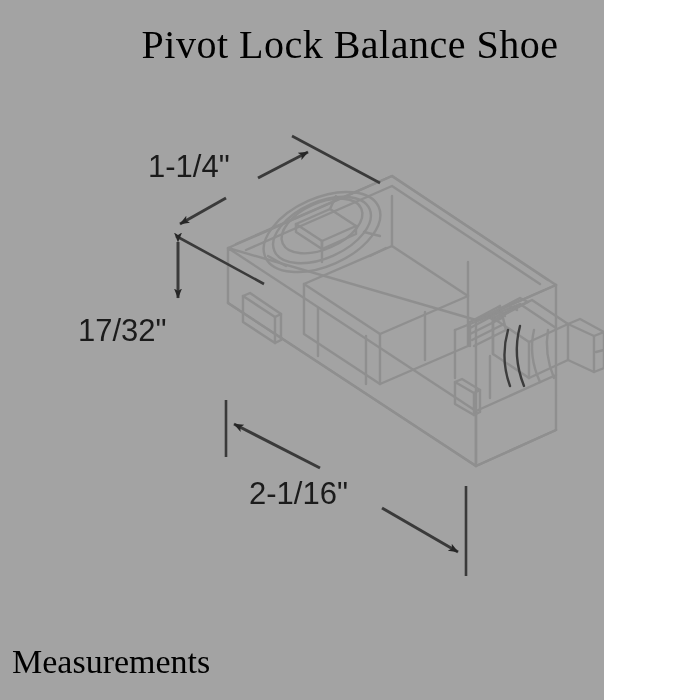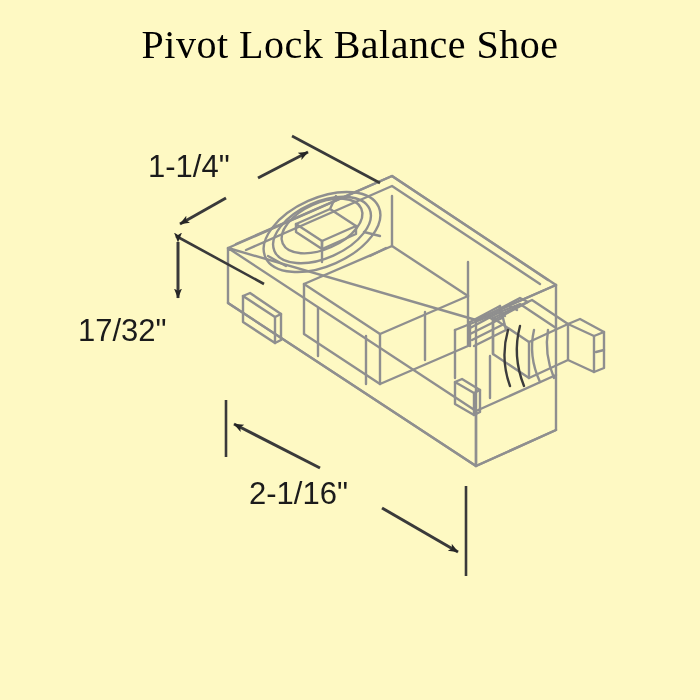--- a/index.html
+++ b/index.html
@@ -2,25 +2,26 @@
 <html><head>
 <meta charset="utf-8">
 <style>
   html, body {
     margin: 0;
     padding: 0;
     background: #ffffff;
   }
   #page {
     position: relative;
-    width: 700px;
+    width: 584px;
     height: 700px;
-    background: #fef9c3;
+    background: #a3a3a3;
     overflow: hidden;
     font-family: "Liberation Sans", sans-serif;
+    padding-left: 20px;
   }
   #title {
     position: absolute;
     left: 0;
     top: 22px;
     width: 700px;
     text-align: center;
     font-family: "Liberation Serif", serif;
     font-size: 40px;
     line-height: 46px;
@@ -182,14 +183,15 @@
       <line x1="382" y1="508" x2="458" y2="552" stroke="#3a3a3a" stroke-width="3" marker-end="url(#arrowDark)"></line>
     </g>
   </svg>
 
   <div class="dim-label" id="dim-width-label">1-1/4"</div>
 
   <div class="dim-label" id="dim-height-label">17/32"</div>
 
   <div class="dim-label" id="dim-length-label">2-1/16"</div>
 
+  <div id="caption">Measurements</div>
 
 </div>
 
 </body></html>

